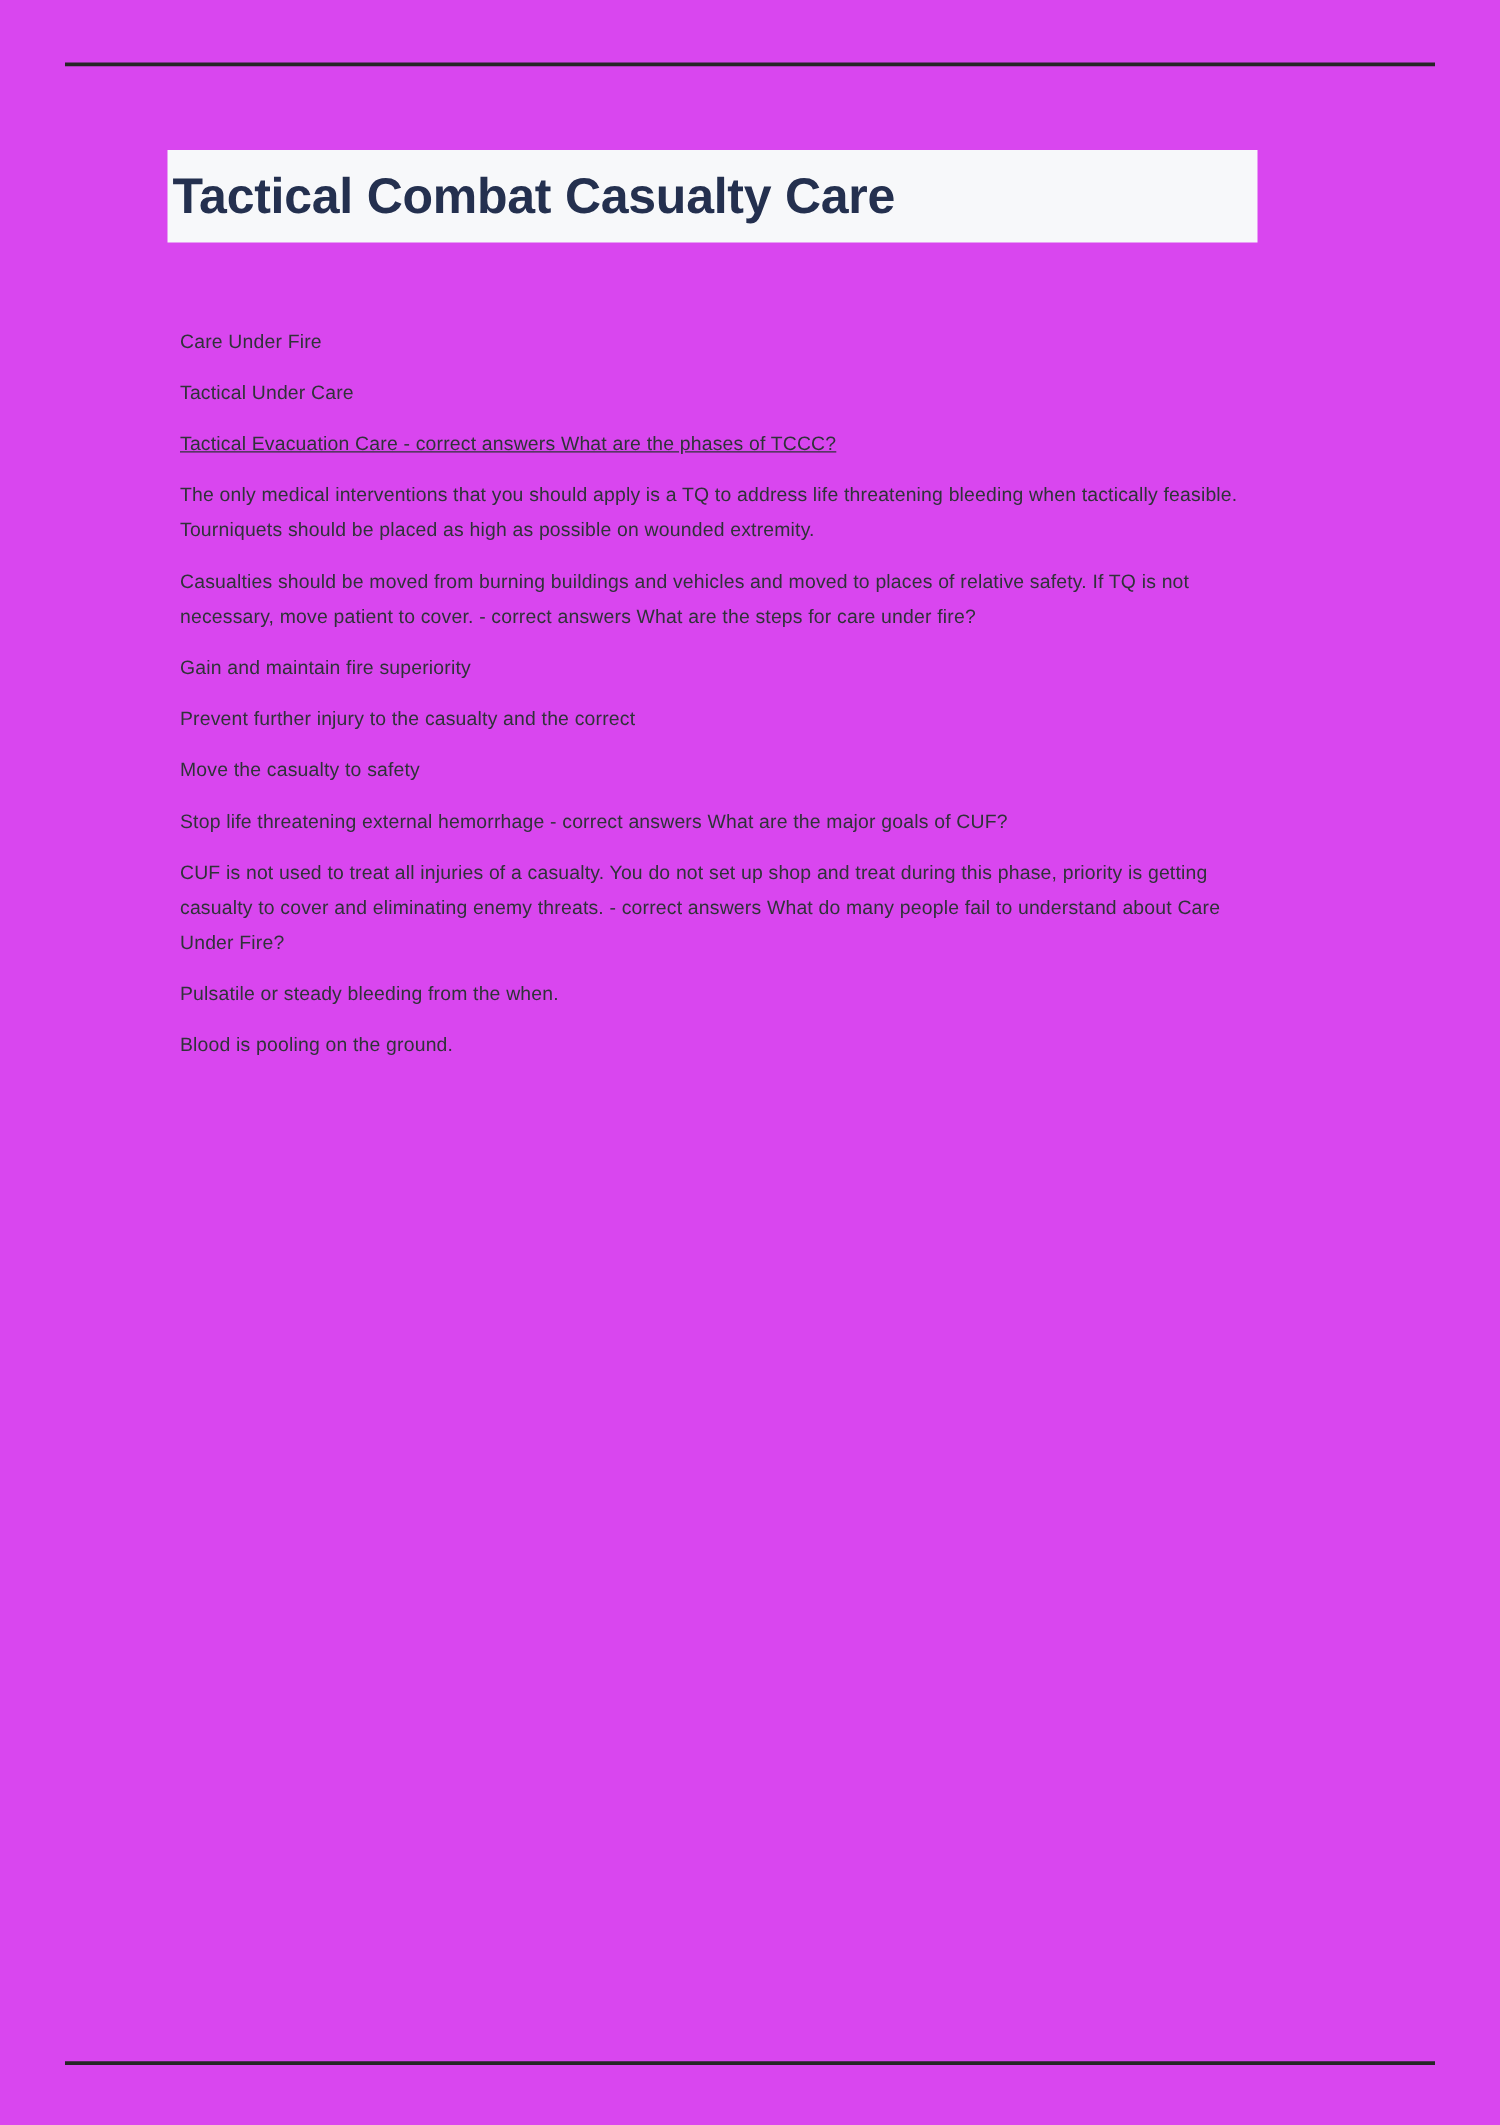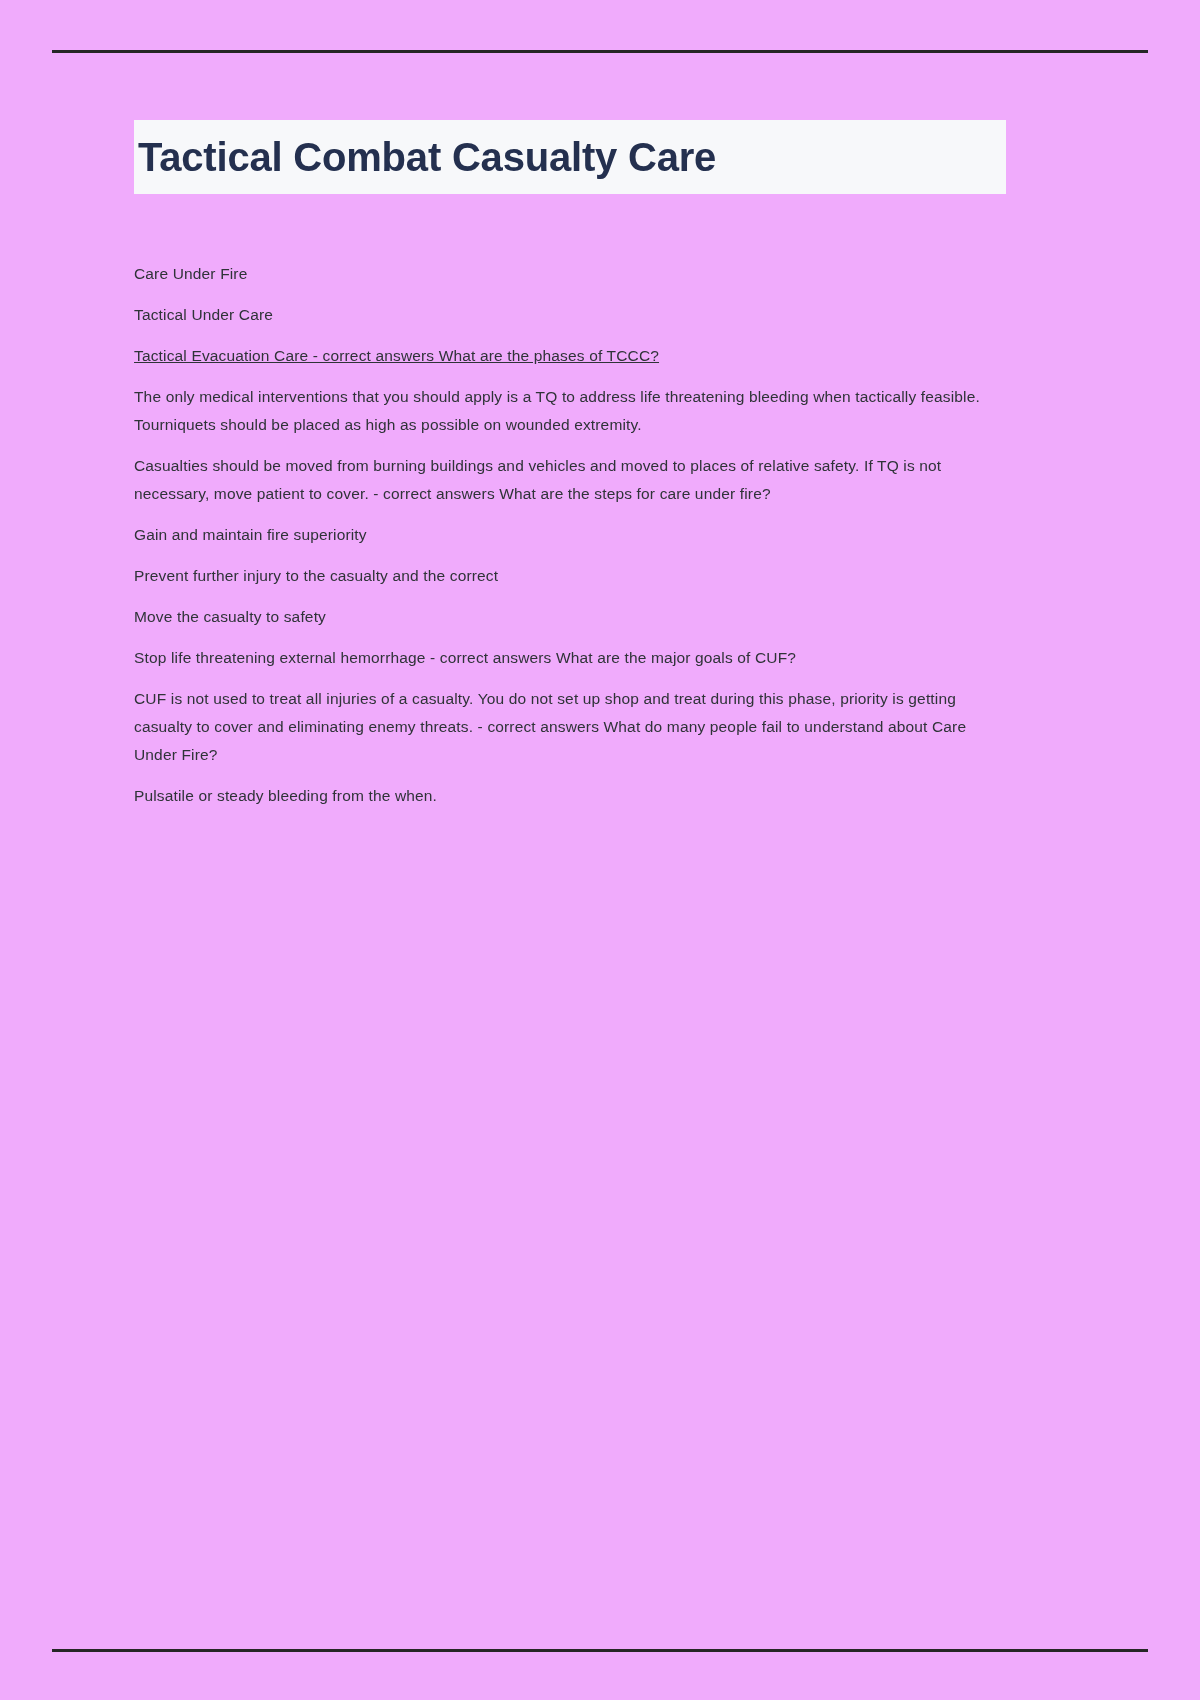--- a/index.html
+++ b/index.html
@@ -12,21 +12,21 @@
     width: 1200px;
     height: 1700px;
     position: relative;
     font-family: "Liberation Sans", sans-serif;
     -webkit-font-smoothing: antialiased;
   }
 
   .page {
     position: absolute;
     inset: 0;
-    background: #f0abfc;
+    background: #d946ef;
     display: flex;
     flex-direction: column;
   }
 
   
   .page-rule {
     position: absolute;
     left: 52px;
     right: 52px;
     height: 3px;
@@ -59,21 +59,21 @@
 
   .body-block {
     margin-top: 66px;
   }
 
   p.para {
     color: #2f3338;
     font-family: "Liberation Sans", sans-serif;
     font-size: 15.5px;
     line-height: 28px;
-    margin: 0;
+    margin: 10px;
     letter-spacing: 0.01em;
   }
 
   
   p.para + p.para { margin-top: 13px; }
   
   p.para.group-start { margin-top: 54px; }
 
   .para-wide { max-width: 872px; }
 </style>
@@ -93,19 +93,20 @@
         <p class="para para-wide" style="color: rgb(47, 51, 56);">Tactical Under Care</p>
         <p class="para para-wide" style="color: rgb(47, 51, 56); text-decoration: underline;">Tactical Evacuation Care - correct answers What are the phases of TCCC?</p>
         <p class="para para-wide group-start" style="color: rgb(47, 51, 56);">The only medical interventions that you should apply is a TQ to address life threatening bleeding when tactically feasible. Tourniquets should be placed as high as possible on wounded extremity.</p>
         <p class="para para-wide group-start" style="color: rgb(47, 51, 56);">Casualties should be moved from burning buildings and vehicles and moved to places of relative safety. If TQ is not necessary, move patient to cover. - correct answers What are the steps for care under fire?</p>
         <p class="para para-wide group-start" style="color: rgb(47, 51, 56);">Gain and maintain fire superiority</p>
         <p class="para para-wide" style="color: rgb(47, 51, 56);">Prevent further injury to the casualty and the correct</p>
         <p class="para para-wide" style="color: rgb(47, 51, 56);">Move the casualty to safety</p>
         <p class="para para-wide" style="color: rgb(47, 51, 56);">Stop life threatening external hemorrhage - correct answers What are the major goals of CUF?</p>
         <p class="para para-wide group-start" style="color: rgb(47, 51, 56);">CUF is not used to treat all injuries of a casualty. You do not set up shop and treat during this phase, priority is getting casualty to cover and eliminating enemy threats. - correct answers What do many people fail to understand about Care Under Fire?</p>
         <p class="para para-wide group-start" style="color: rgb(47, 51, 56);">Pulsatile or steady bleeding from the when.</p>
+        <p class="para para-wide" style="color: rgb(47, 51, 56);">Blood is pooling on the ground.</p>
       </div>
 
   </div>
 
   <div class="page-rule bottom" style="background: rgb(38, 38, 38);"></div>
 
 </div>
 
 </body></html>

